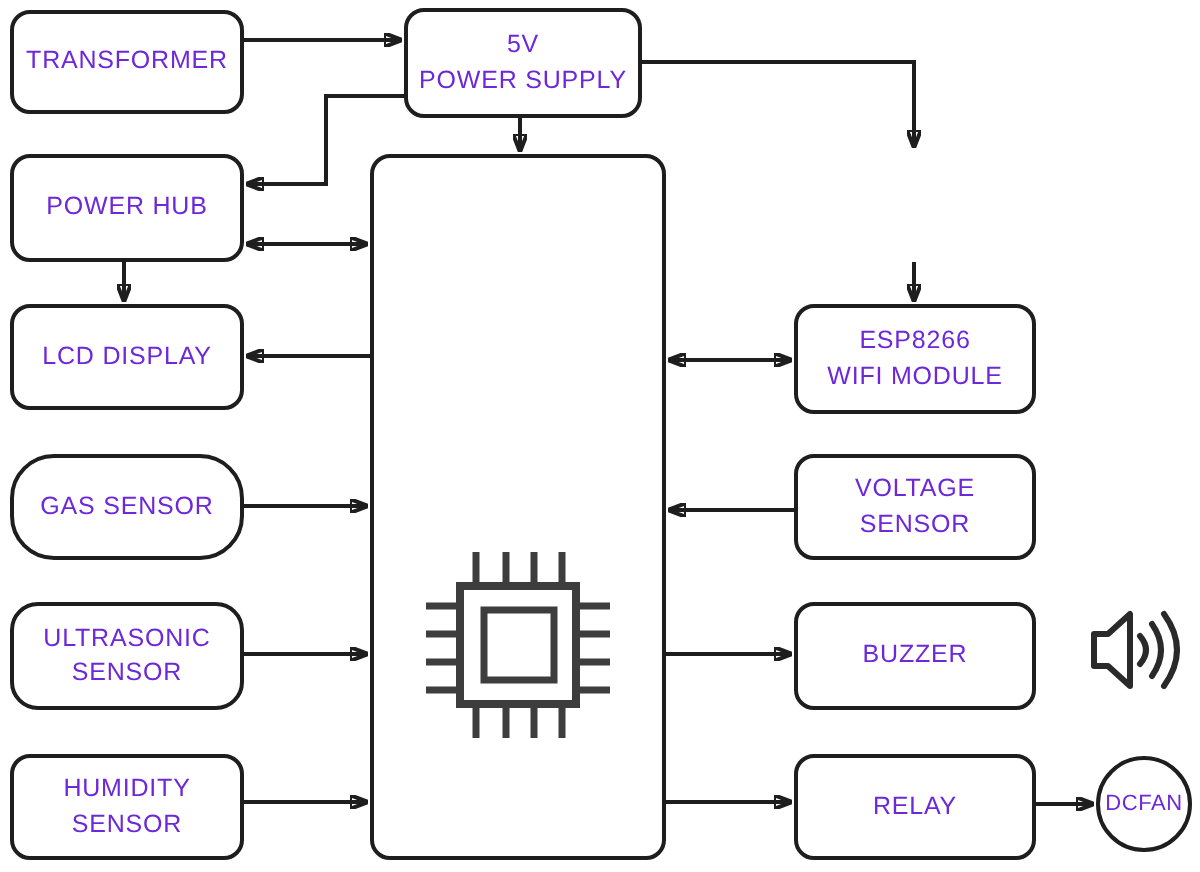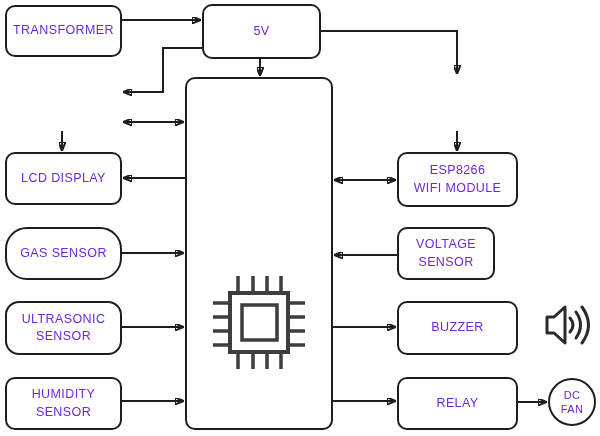--- a/index.html
+++ b/index.html
@@ -17,21 +17,21 @@
   }
   .node span{display:block;white-space:nowrap;}
   .mcu{justify-content:flex-start;}
   .mcu .mcu-label{position:absolute;top:138px;left:0;right:0;font-size:13px;letter-spacing:.5px;}
   .chip-icon{position:absolute;left:26px;top:197px;}
   .chip-icon line,.chip-icon rect{stroke:#3d3d3d;fill:none;}
   .speaker-icon{position:absolute;left:544px;top:300px;}
   .speaker-icon path{stroke:#2a2a2a;fill:none;stroke-width:3;stroke-linejoin:round;stroke-linecap:round;}
   .circle-node{
     position:absolute;width:48px;height:48px;border:2px solid #1e1e1e;border-radius:50%;
-    background:#fff;display:flex;flex-direction:column;align-items:center;justify-content:center;
+    background:#fff;display:flex;flex-direction:row;align-items:center;justify-content:center;
     font-size:11px;letter-spacing:.3px;line-height:1.3;box-sizing:border-box;text-align:center;
   }
 </style>
 </head>
 <body>
 
 <div class="stage">
 
   <svg class="wires" viewBox="0 0 600 436">
     <defs>
@@ -56,22 +56,26 @@
     <path d="M333,401 H395" marker-end="url(#ah)"></path>
     <path d="M518,402 H546" marker-end="url(#ah)"></path>
   </svg>
 
   <div class="node" style="left:5px;top:5px;width:117px;height:52px;">
     <span>TRANSFORMER</span>
   </div>
 
   <div class="node" style="left:202px;top:4px;width:119px;height:55px;">
     <span>5V</span>
+    <span>POWER SUPPLY</span>
   </div>
 
+  <div class="node" style="left:5px;top:77px;width:117px;height:54px;">
+    <span>POWER HUB</span>
+  </div>
 
   <div class="node" style="left:5px;top:152px;width:117px;height:53px;">
     <span>LCD DISPLAY</span>
   </div>
 
   <div class="node" style="left:5px;top:227px;width:117px;height:53px;border-radius:22px;">
     <span>GAS SENSOR</span>
   </div>
 
   <div class="node" style="left:5px;top:301px;width:117px;height:54px;border-radius:14px;">
@@ -106,21 +110,21 @@
       <rect x="29" y="29" width="35" height="35" stroke-width="3.5"></rect>
     </svg>
   </div>
 
 
   <div class="node" style="left:397px;top:152px;width:121px;height:55px;">
     <span>ESP8266</span>
     <span>WIFI MODULE</span>
   </div>
 
-  <div class="node" style="left:397px;top:227px;width:98px;height:53px;">
+  <div class="node" style="left:397px;top:227px;width:121px;height:53px;">
     <span>VOLTAGE</span>
     <span>SENSOR</span>
   </div>
 
   <div class="node" style="left:397px;top:377px;width:121px;height:53px;">
     <span>RELAY</span>
   </div>
 
   <div class="node" style="left:397px;top:301px;width:121px;height:54px;">
     <span>BUZZER</span>

